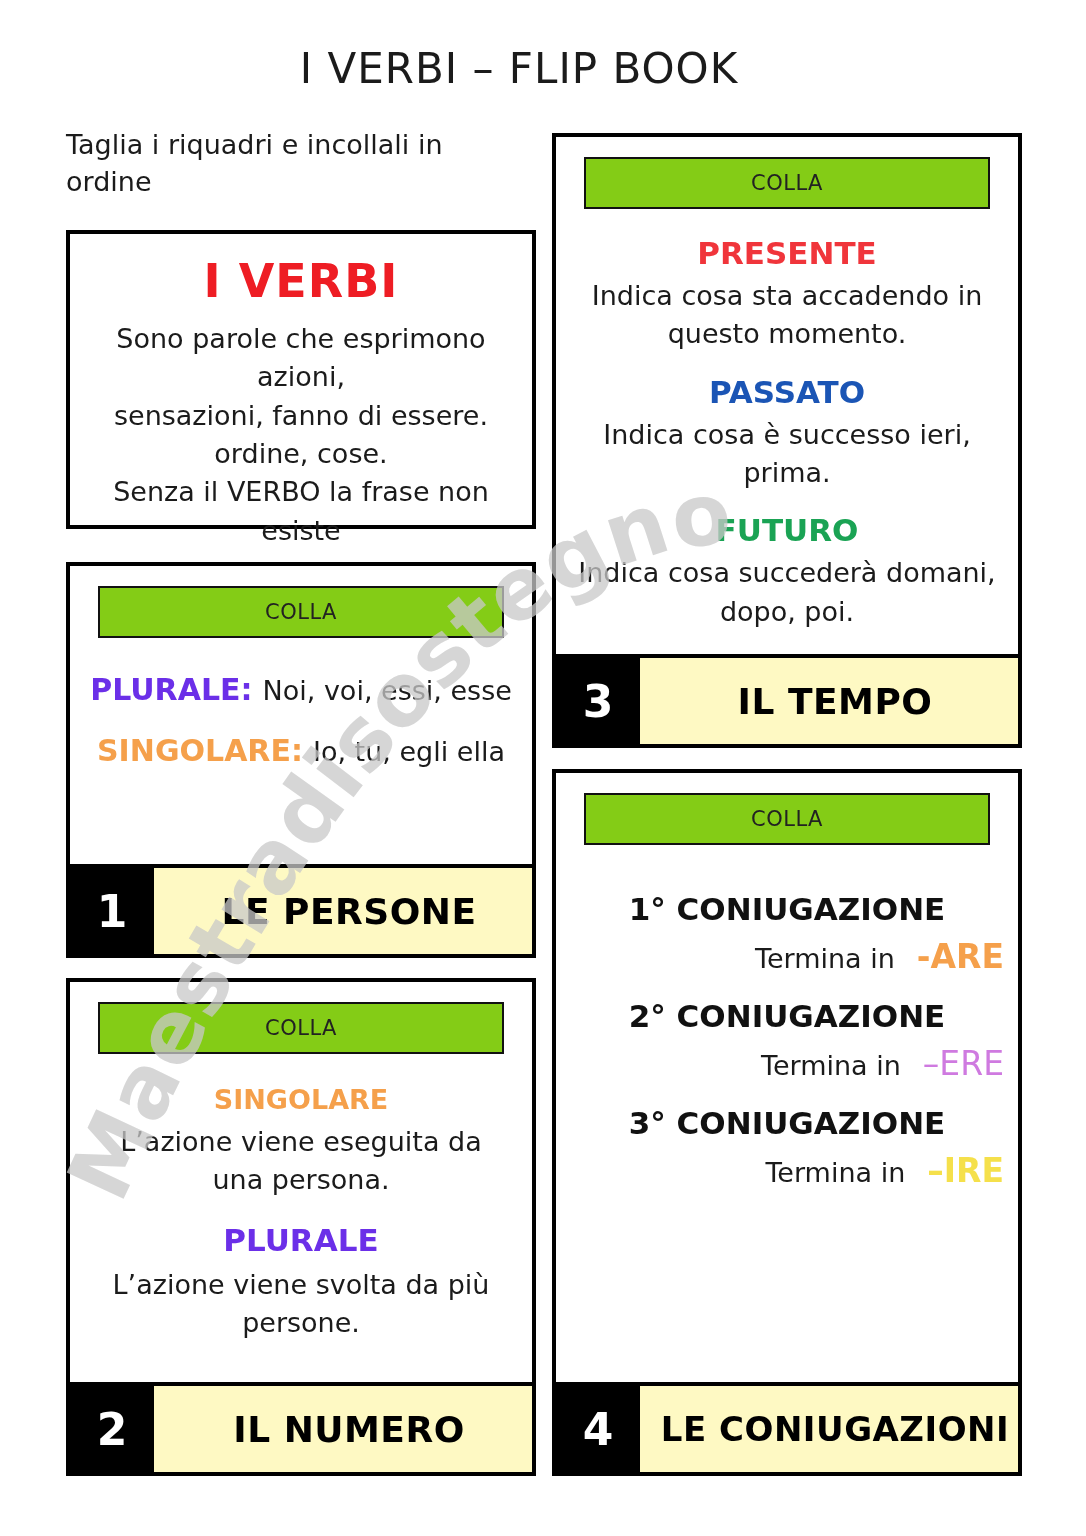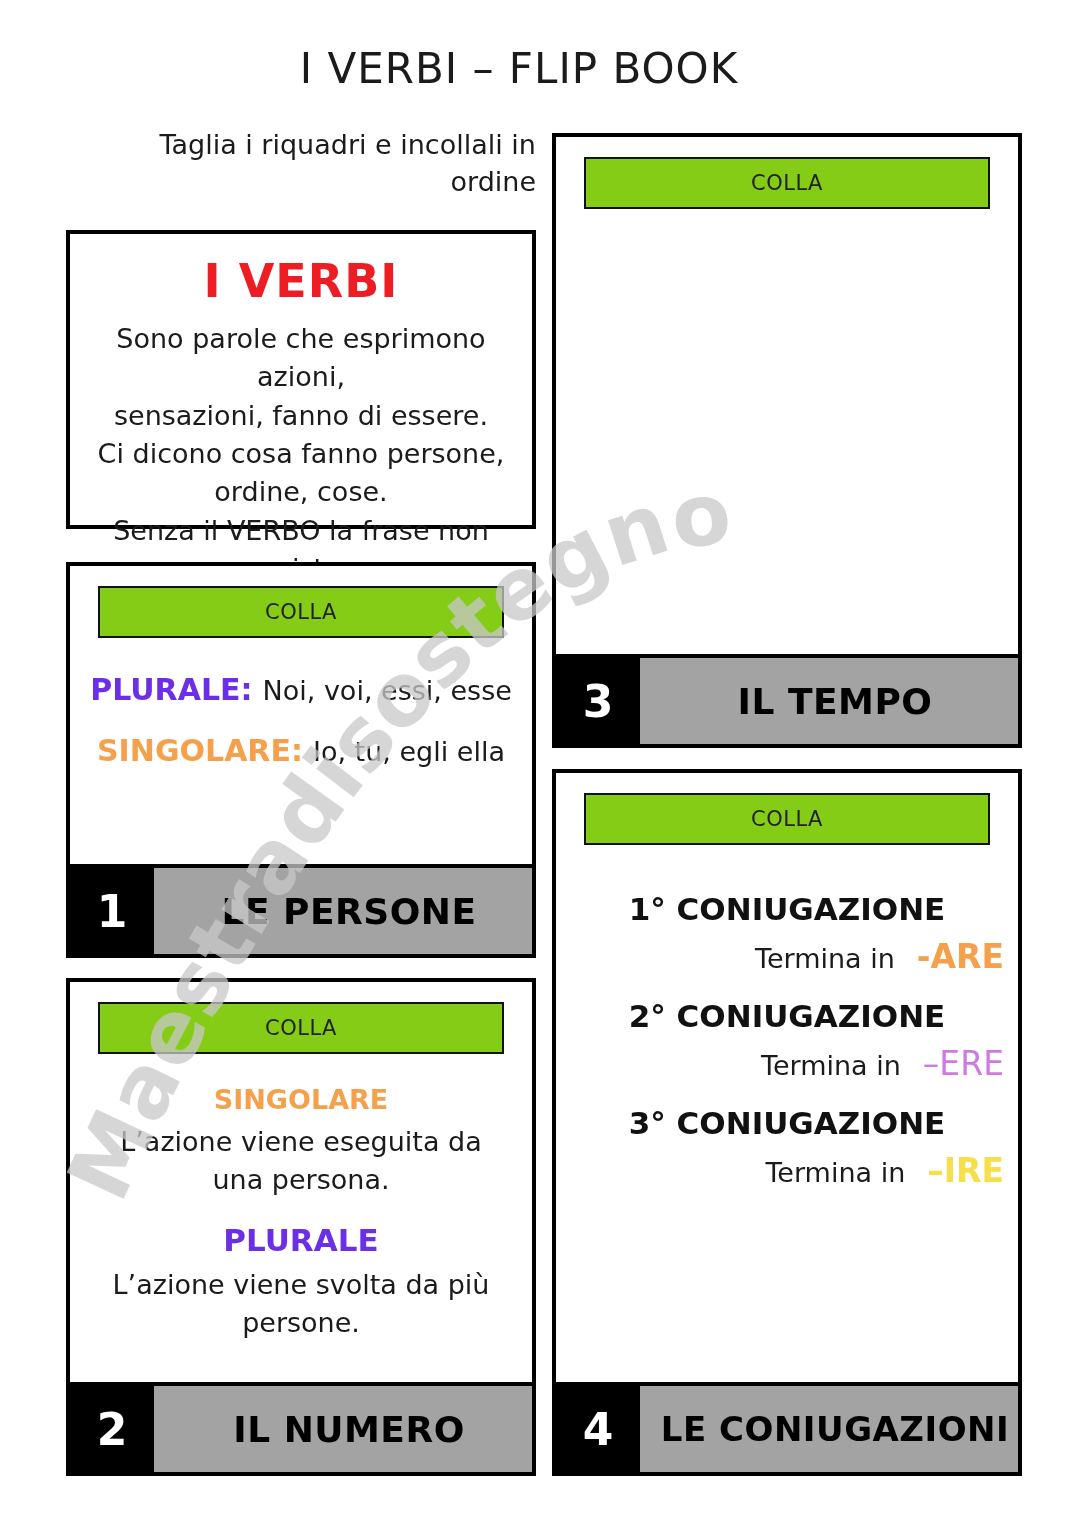--- a/index.html
+++ b/index.html
@@ -49,21 +49,21 @@
     letter-spacing: 1px;
     color: #1b1b1b;
     font-family: "DejaVu Sans", sans-serif;
   }
 
   .instructions {
     position: absolute;
     top: 127px;
     left: 66px;
     width: 470px;
-    text-align: right;
+    text-align: left;
     font-size: 27px;
     line-height: 1.36;
     color: #1b1b1b;
   }
 
   
   .card {
     position: absolute;
     border: 4px solid #000;
     background: #fff;
@@ -99,21 +99,21 @@
     background: #000;
     color: #fff;
     font-size: 44px;
     font-weight: bold;
     display: flex;
     align-items: center;
     justify-content: center;
   }
   .footer-label {
     flex: 1;
-    background: #a3a3a3;
+    background: #fef9c3;
     color: #000;
     font-size: 36px;
     font-weight: bold;
     display: flex;
     align-items: center;
     justify-content: center;
     letter-spacing: 0.5px;
     padding-left: 12px;
   }
 
@@ -162,21 +162,20 @@
 <body>
 
 <div class="page-title">I VERBI – FLIP BOOK</div>
 <div class="instructions">Taglia i riquadri e incollali in ordine</div>
 
 <div class="card" style="left:66px; top:230px; width:470px; height:299px;">
   <div class="card-body" style="padding-top:4px;">
     <div class="big-red">I VERBI</div>
     <div class="line">Sono parole che esprimono azioni,</div>
     <div class="line">sensazioni, fanno di essere.</div>
-    <div class="line">Ci dicono cosa fanno persone,</div>
     <div class="line">ordine, cose.</div>
     <div class="line">Senza il VERBO la frase non esiste</div>
   </div>
 </div>
 
 <div class="card" style="left:66px; top:562px; width:470px; height:396px;">
   <div class="glue-box" style="width:406px;">COLLA</div>
   <div class="card-body">
     <div class="pron-row">
       <span class="tag-plur">PLURALE:</span>
@@ -202,20 +201,28 @@
     <div class="line" style="padding:0 28px;">L’azione viene svolta da più persone.</div>
   </div>
   <div class="footer-bar" style="position:absolute; left:0; bottom:0; width:100%;">
     <div class="footer-num">2</div>
     <div class="footer-label">IL NUMERO</div>
   </div>
 </div>
 
 <div class="card" style="left:552px; top:133px; width:470px; height:615px;">
   <div class="glue-box" style="width:406px;">COLLA</div>
+  <div class="card-body">
+    <div class="t-presente">PRESENTE</div>
+    <div class="line" style="padding:0 12px;">Indica cosa sta accadendo in questo momento.</div>
+    <div class="t-passato">PASSATO</div>
+    <div class="line" style="padding:0 6px;">Indica cosa è successo ieri, prima.</div>
+    <div class="t-futuro">FUTURO</div>
+    <div class="line" style="padding:0 8px;">Indica cosa succederà domani, dopo, poi.</div>
+  </div>
   <div class="footer-bar" style="position:absolute; left:0; bottom:0; width:100%;">
     <div class="footer-num">3</div>
     <div class="footer-label">IL TEMPO</div>
   </div>
 </div>
 
 <div class="card" style="left:552px; top:769px; width:470px; height:707px;">
   <div class="glue-box" style="width:406px;">COLLA</div>
   <div class="card-body" style="padding-top:18px;">
     <div class="conj-title">1° CONIUGAZIONE</div>

